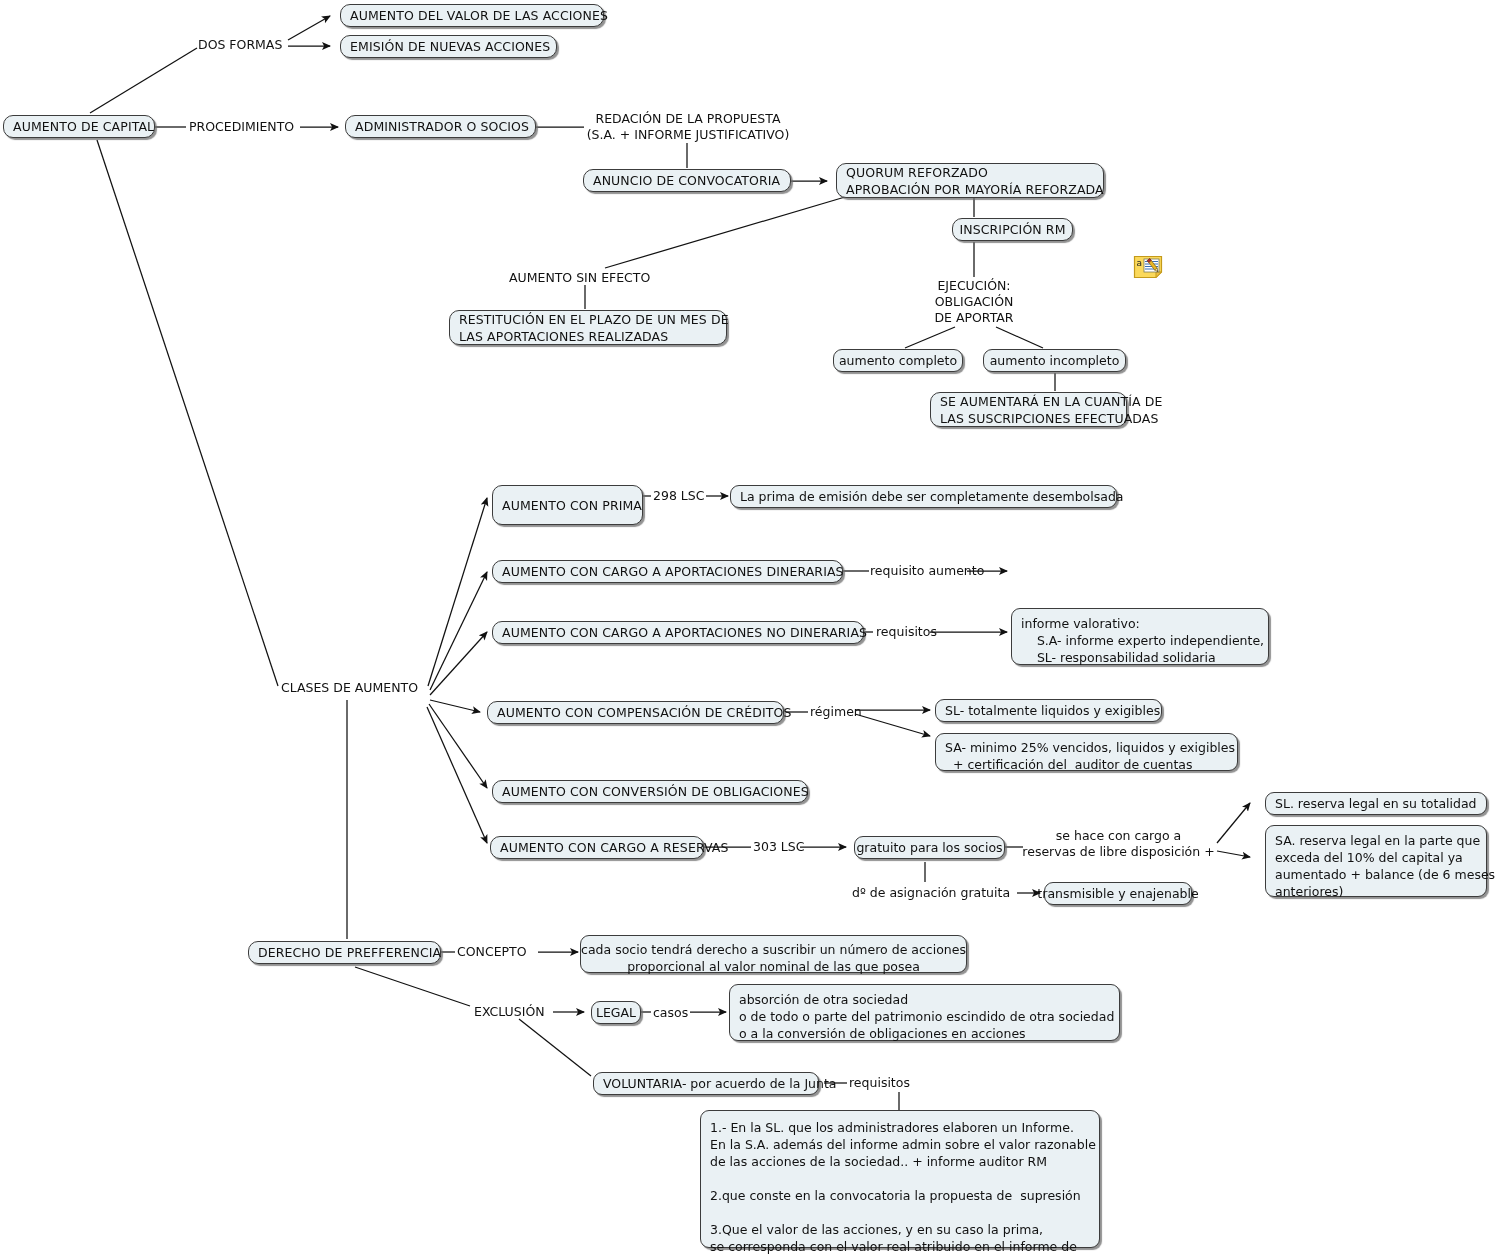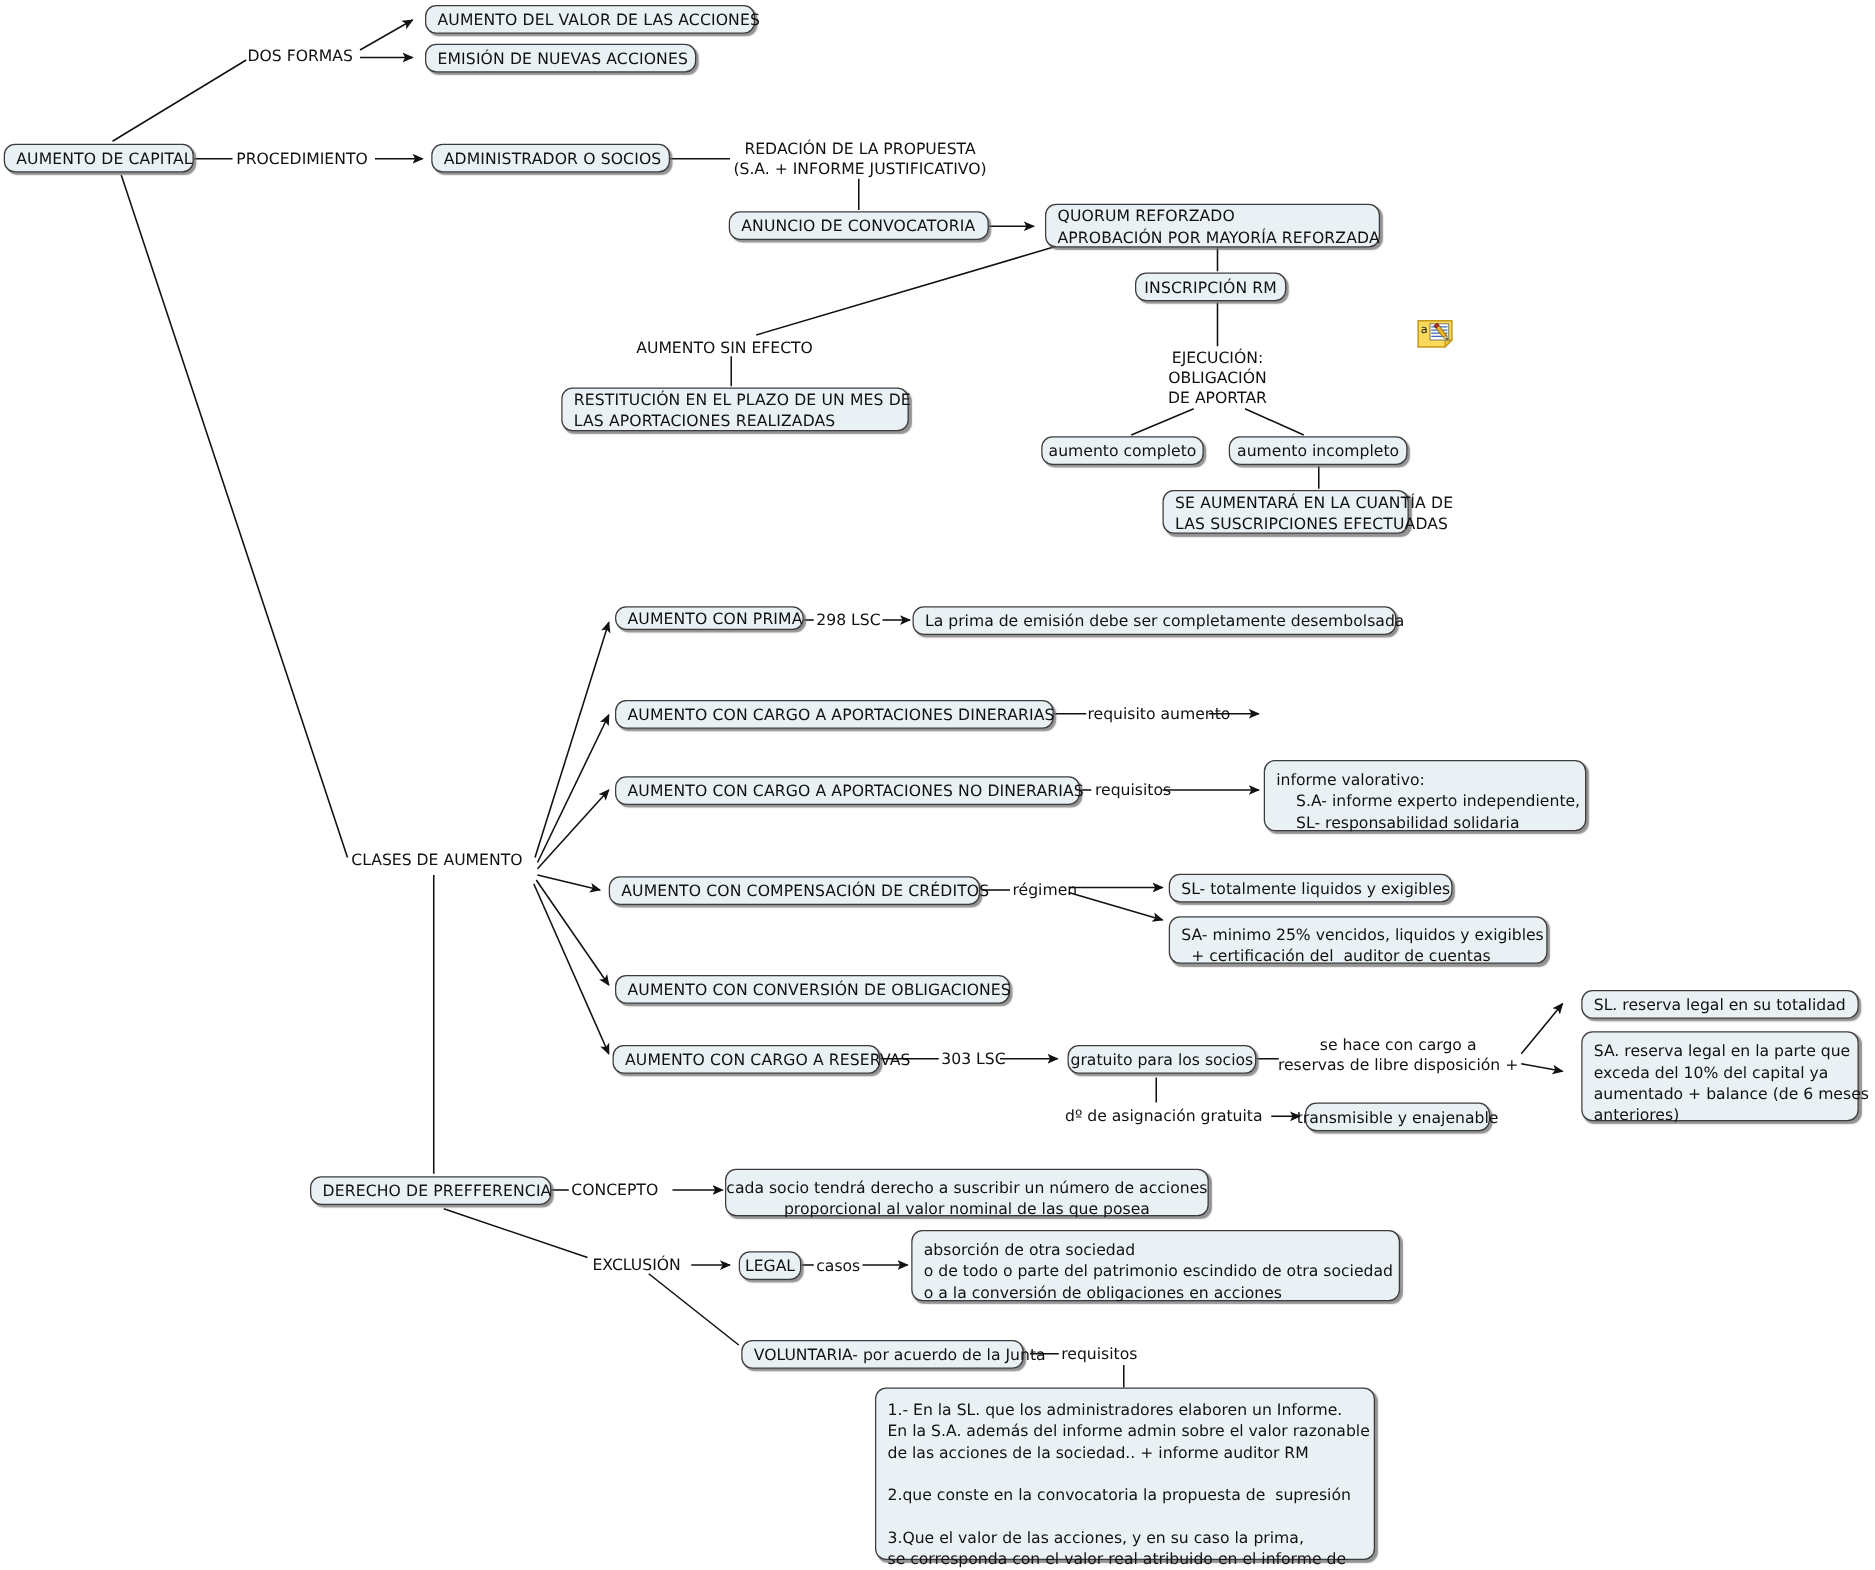--- a/index.html
+++ b/index.html
@@ -26,21 +26,21 @@
     white-space:pre;
     box-shadow:2px 2px 1px rgba(110,110,110,0.75);
     display:flex;
     align-items:center;
     justify-content:flex-start;
   }
   .node.ctr{justify-content:center;text-align:center;}
   .node.tall{align-items:flex-start;}
 
   
-  .node.caps{font-size:12.5px;letter-spacing:0.1px;}
+  .node.caps{font-size:12.5px;letter-spacing:0.1px;border-radius:10px;}
 
   
   .lbl{
     position:absolute;
     color:#111111;
     font-size:12.5px;
     line-height:16px;
     white-space:pre;
     background:transparent;
   }
@@ -150,33 +150,33 @@
 
   <div class="node caps" style="left:340px;top:35px;width:217px;height:23px;">EMISIÓN DE NUEVAS ACCIONES</div>
 
   <div class="node caps" style="left:345px;top:115px;width:191px;height:23px;">ADMINISTRADOR O SOCIOS</div>
 
   <div class="node caps" style="left:583px;top:169px;width:208px;height:23px;">ANUNCIO DE CONVOCATORIA</div>
 
   <div class="node caps" style="left:836px;top:163px;width:268px;height:35px;">QUORUM REFORZADO
 APROBACIÓN POR MAYORÍA REFORZADA</div>
 
-  <div class="node caps ctr" style="left:908px;top:218px;width:121px;height:23px;">INSCRIPCIÓN RM</div>
+  <div class="node caps ctr" style="left:952px;top:218px;width:121px;height:23px;">INSCRIPCIÓN RM</div>
 
   <div class="node caps" style="left:449px;top:310px;width:278px;height:35px;">RESTITUCIÓN EN EL PLAZO DE UN MES DE
 LAS APORTACIONES REALIZADAS</div>
 
   <div class="node ctr" style="left:833px;top:349px;width:130px;height:23px;">aumento completo</div>
 
   <div class="node ctr" style="left:983px;top:349px;width:143px;height:23px;">aumento incompleto</div>
 
   <div class="node caps" style="left:930px;top:392px;width:197px;height:35px;">SE AUMENTARÁ EN LA CUANTÍA DE
 LAS SUSCRIPCIONES EFECTUADAS</div>
 
-  <div class="node caps" style="left:492px;top:485px;width:151px;height:19px;">AUMENTO CON PRIMA</div>
+  <div class="node caps" style="left:492px;top:485px;width:151px;height:40px;">AUMENTO CON PRIMA</div>
 
   <div class="node" style="left:730px;top:485px;width:387px;height:23px;">La prima de emisión debe ser completamente desembolsada</div>
 
   <div class="node caps" style="left:492px;top:560px;width:351px;height:23px;">AUMENTO CON CARGO A APORTACIONES DINERARIAS</div>
 
 
   <div class="node caps" style="left:492px;top:621px;width:372px;height:23px;">AUMENTO CON CARGO A APORTACIONES NO DINERARIAS</div>
 
   <div class="node tall" style="left:1011px;top:608px;width:258px;height:57px;padding-top:6px;">informe valorativo:
     S.A- informe experto independiente,

